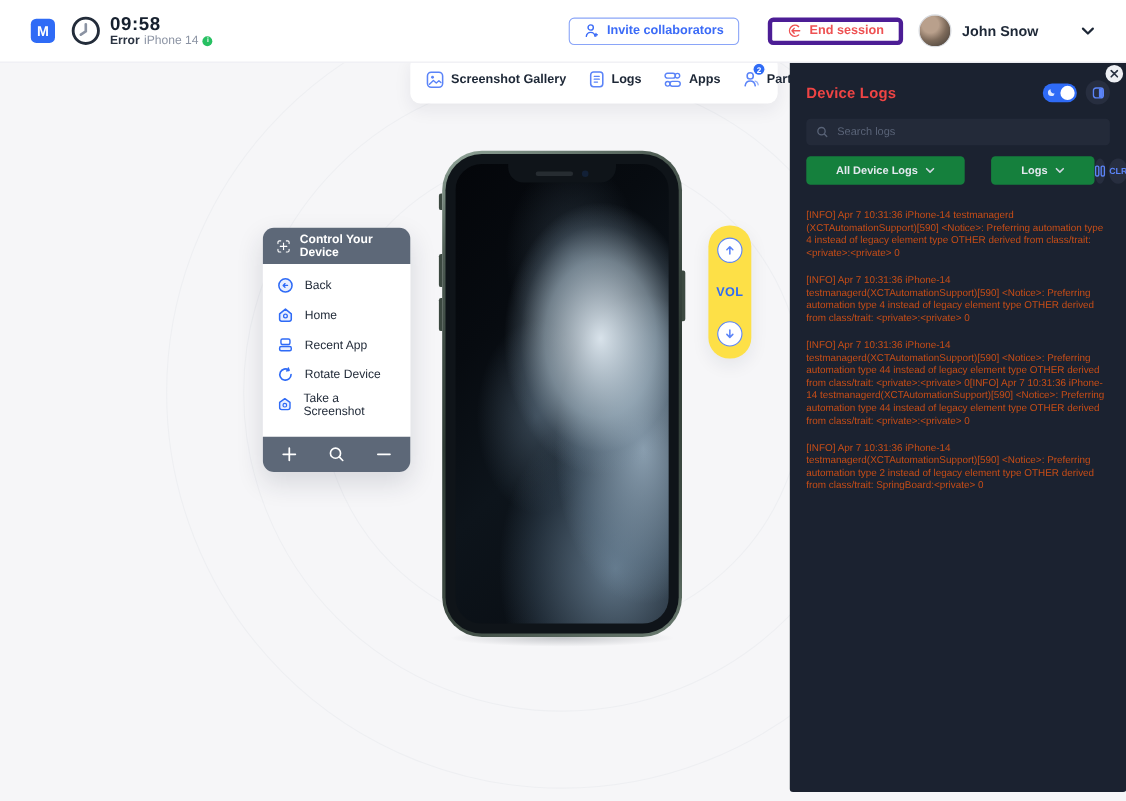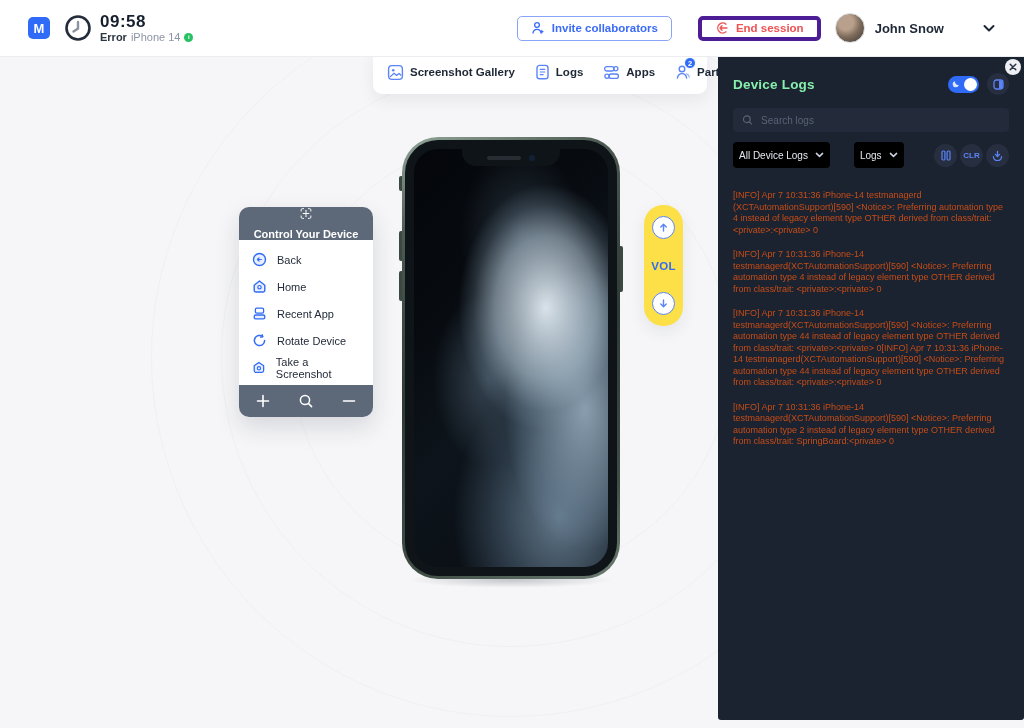--- a/index.html
+++ b/index.html
@@ -40,22 +40,22 @@
     cursor:pointer; position:relative; white-space:nowrap; }
   .tool-item svg { display:block; }
   .badge { position:absolute; top:-7px; left:9px; min-width:12px; height:12px; border-radius:50%;
     background:#2f6bf6; color:#fff; font-size:7.5px; font-weight:bold; display:flex; align-items:center;
     justify-content:center; border:1.5px solid #fff; }
 
   
   .control-panel { position:absolute; left:239px; top:207px; width:134px; border-radius:10px;
     box-shadow:0 10px 24px rgba(25,35,60,0.14); z-index:15; background:#fff; }
   .cp-header { height:33px; background:#5d6878; border-radius:10px 10px 0 0; display:flex; align-items:center;
-    gap:8px; padding:0 12px; color:#fff; font-size:11px; font-weight:600;flex-direction:column; }
-  .cp-list { padding:6px 0 4px 0; background:#fff; }
+    gap:8px; padding:0 12px; color:#fff; font-size:11px; font-weight:600; }
+  .cp-list { padding:6px 0 16px 0; background:#fff; }
   .cp-item { height:27px; display:flex; align-items:center; gap:10px; padding:0 13px; font-size:11px;
     color:#232c3a; cursor:pointer; }
   .cp-footer { height:32px; background:#5d6878; border-radius:0 0 10px 10px; display:flex; align-items:center;
     justify-content:space-between; padding:0 16px; }
   .cp-footer .fbtn { color:#fff; cursor:pointer; display:flex; align-items:center; }
 
   
   .phone-shadow { position:absolute; left:408px; top:572px; width:206px; height:16px; border-radius:50%;
     background:radial-gradient(ellipse, rgba(20,28,38,0.22), rgba(20,28,38,0) 70%); z-index:9; }
   .phone { position:absolute; left:402px; top:137px; width:218px; height:442px; border-radius:36px;
@@ -87,35 +87,35 @@
   .vol-btn { width:23px; height:23px; border-radius:50%; border:1.4px solid #5b84f8; display:flex;
     align-items:center; justify-content:center; color:#5b84f8; cursor:pointer; background:#fff; }
   .vol-label { color:#2f6bf6; font-weight:bold; font-size:11.5px; letter-spacing:.3px; }
 
   
   .logs-panel { position:absolute; left:718px; top:57px; width:306px; height:663px; background:#1b2230;
     z-index:25; padding:0 15px; border-radius:0 0 3px 3px; }
   .logs-close { position:absolute; top:2px; right:3px; width:16px; height:16px; border-radius:50%;
     background:#eef0f4; color:#2a3242; display:flex; align-items:center; justify-content:center; cursor:pointer; z-index:5; }
   .logs-head { display:flex; align-items:center; justify-content:space-between; padding-top:16px; }
-  .logs-title { color:#86efac; font-size:13.5px; font-weight:600; letter-spacing:.2px; }
+  .logs-title { color:#ef4444; font-size:13.5px; font-weight:600; letter-spacing:.2px; }
   .logs-head-right { display:flex; align-items:center; gap:8px; }
   .toggle { width:31px; height:17px; border-radius:9px; background:#2f6bf6; position:relative; cursor:pointer; }
   .toggle .knob { position:absolute; right:2px; top:2px; width:13px; height:13px; border-radius:50%; background:#fff; }
   .toggle .moon { position:absolute; left:4px; top:4.5px; color:#cfe0ff; }
   .round-btn { width:22px; height:22px; border-radius:50%; background:#272e3f; display:flex; align-items:center;
     justify-content:center; color:#5b84f8; cursor:pointer; }
   .search-bar { margin-top:13px; height:24px; background:#232a39; border-radius:4px; display:flex;
     align-items:center; gap:8px; padding:0 9px; }
   .search-bar input { background:transparent; border:none; outline:none; color:#aab2c2; font-size:10px;
     font-family:"Liberation Sans", sans-serif; width:100%; }
   .search-bar input::placeholder { color:#596377; }
   .filters { margin-top:10px; display:flex; align-items:center; }
-  .dd { height:26px; background:#000000; border-radius:4px; display:flex; align-items:center; gap:7px;
-    padding:0 6px; color:#e4e8ef; font-size:10px; font-weight:400; cursor:pointer; white-space:nowrap; }
+  .dd { height:26px; background:#15803d; border-radius:4px; display:flex; align-items:center; gap:7px;
+    padding:0 27px; color:#e4e8ef; font-size:10px; font-weight:700; cursor:pointer; white-space:nowrap; }
   .dd-all { margin-right:24px; }
   .filters .spacer { flex:1; }
   .circ { width:23px; height:23px; border-radius:50%; background:#272e3f; color:#5b84f8; display:flex;
     align-items:center; justify-content:center; cursor:pointer; font-size:8px; font-weight:bold; }
   .circ + .circ { margin-left:3px; }
   .log-entries { margin-top:22px; display:flex; flex-direction:column; gap:13px; }
   .log-entry { color:#c64d17; font-size:9px; line-height:11.5px; word-wrap:break-word; }
 </style>
 </head>
 <body>

